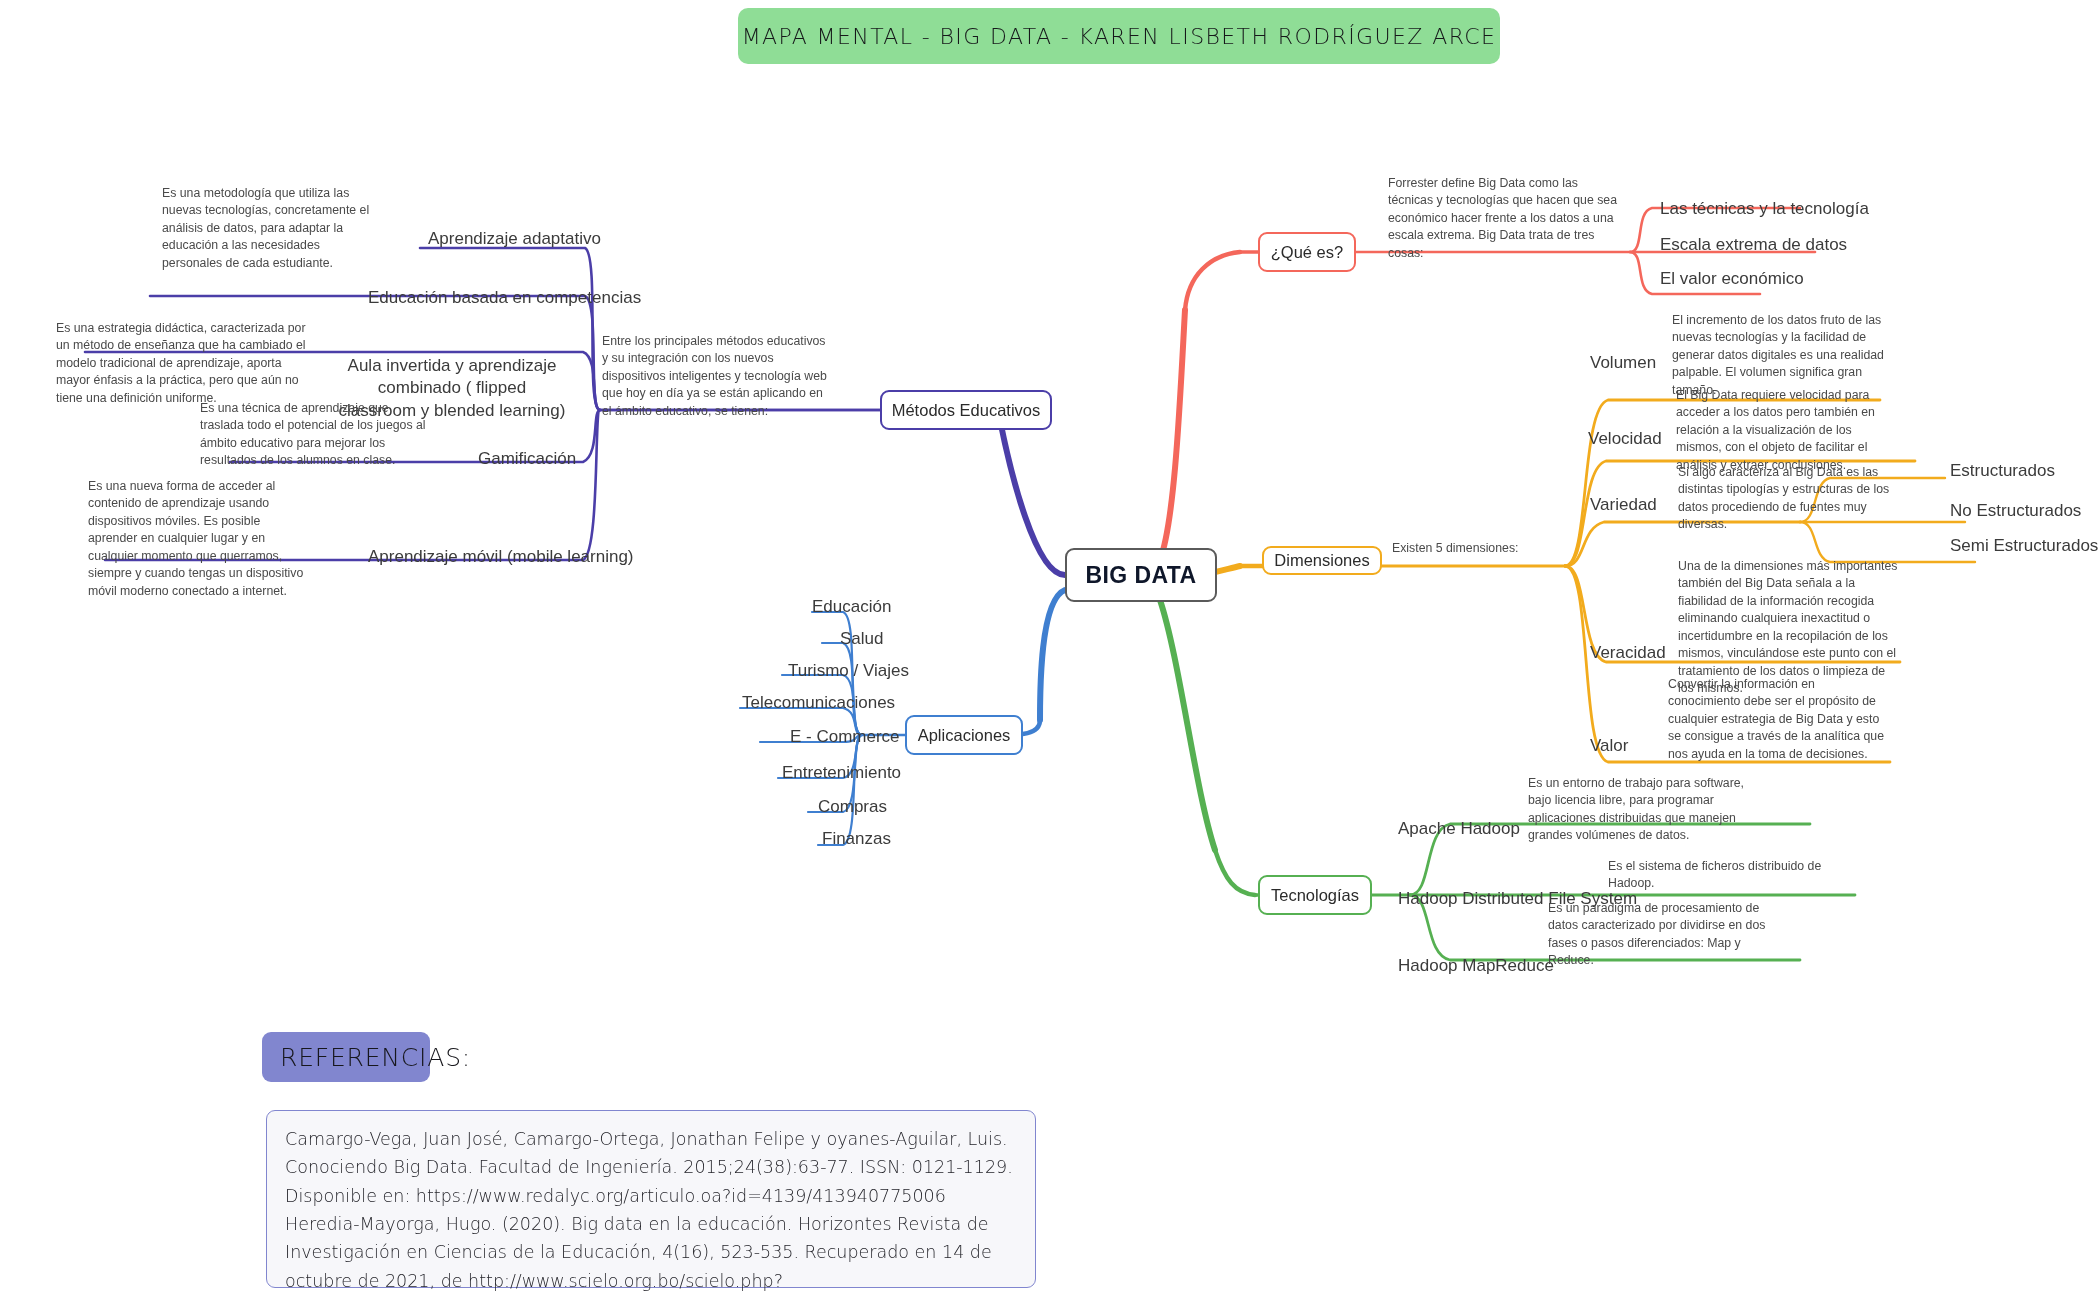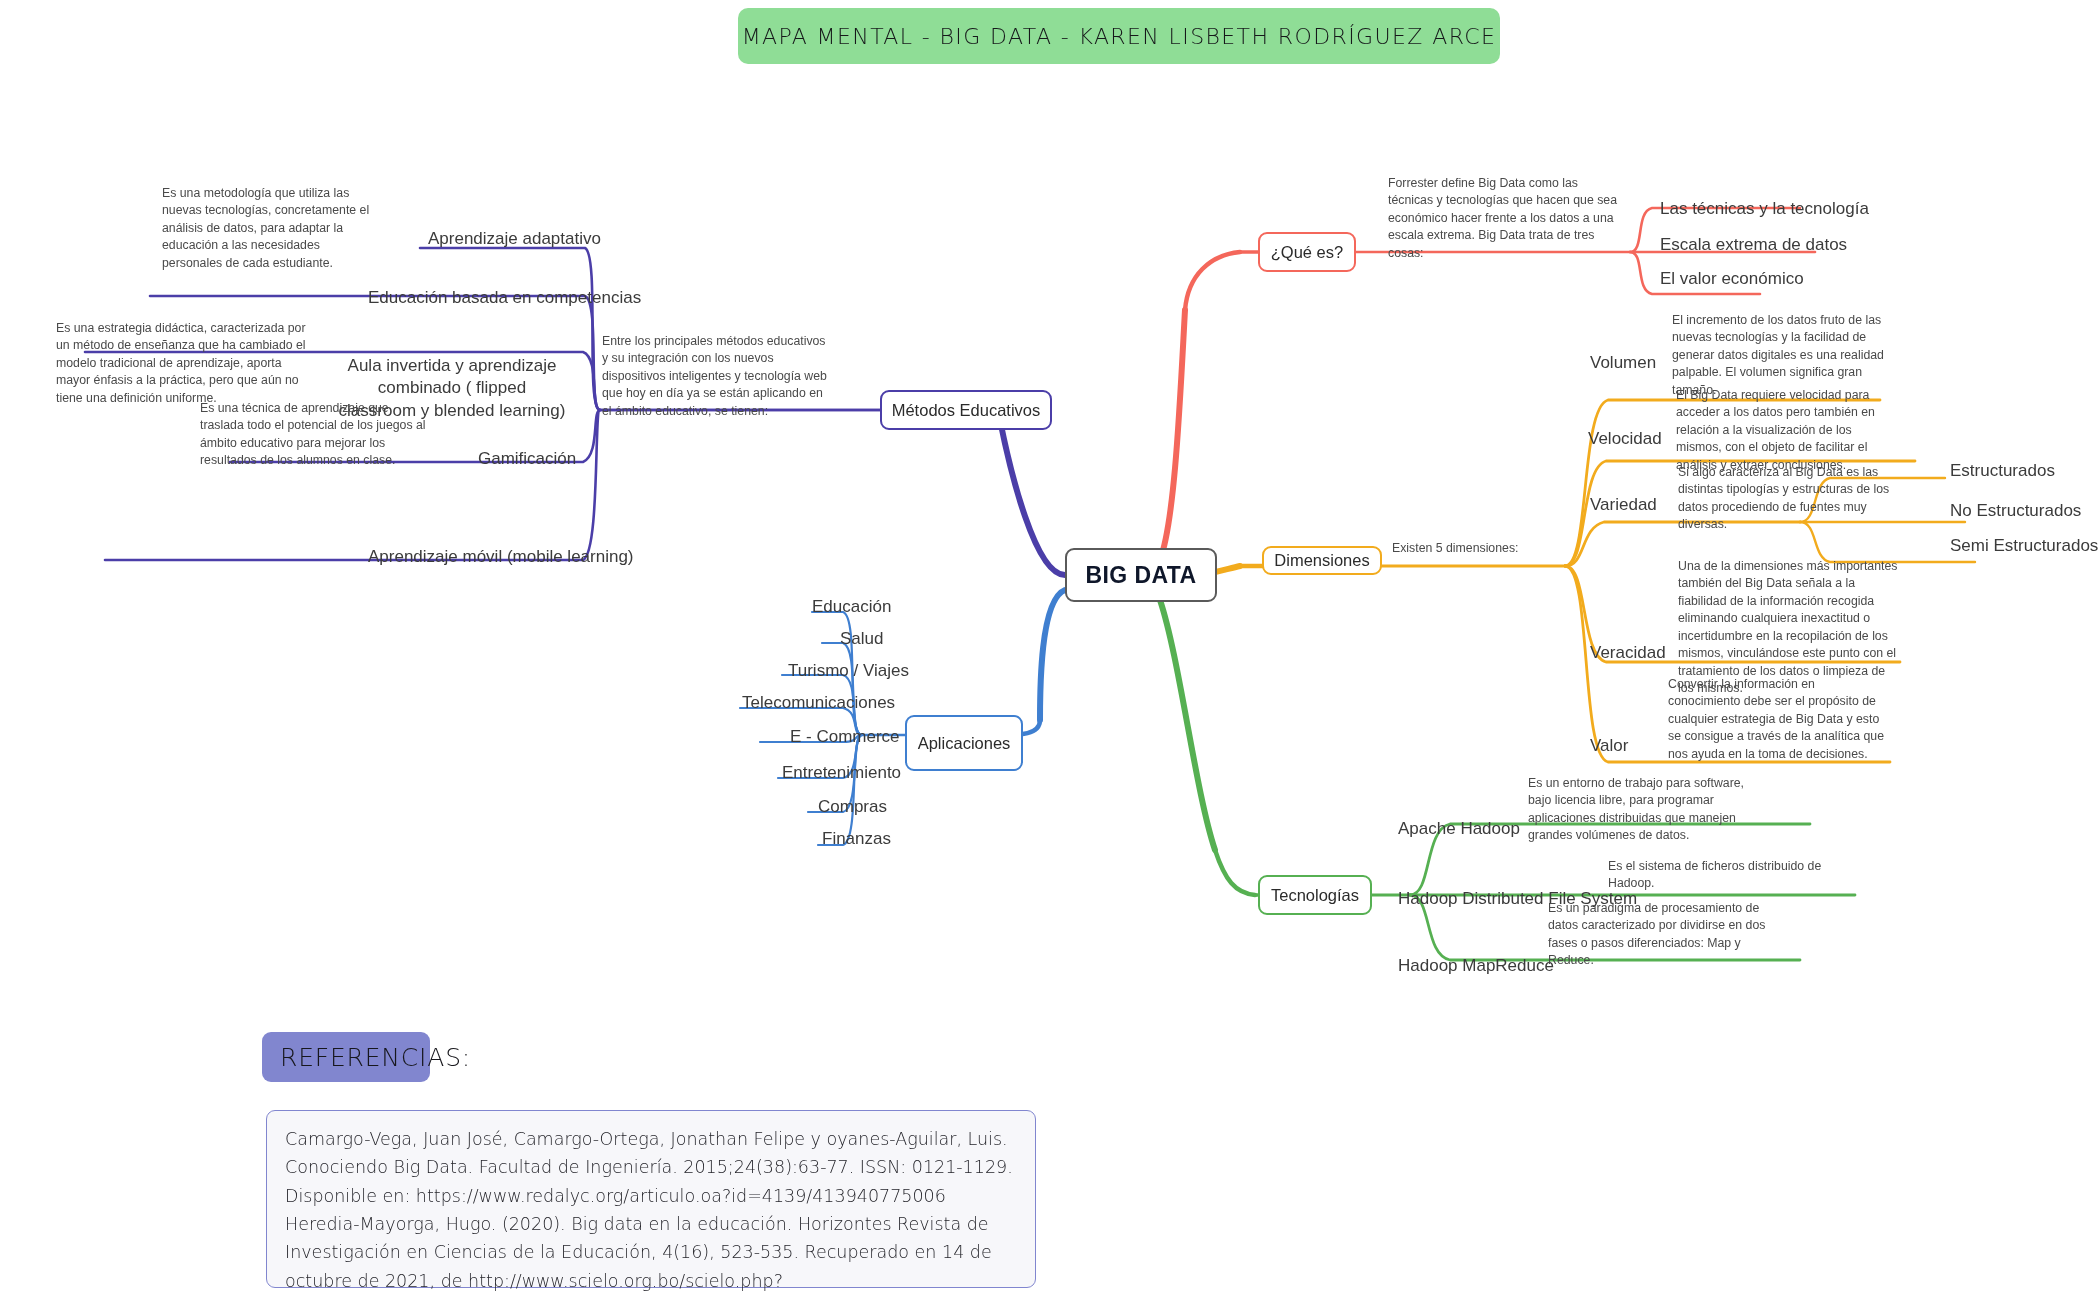--- a/index.html
+++ b/index.html
@@ -185,22 +185,23 @@
 
   <div class="leaf-label" style="left:368px; top:287px;">Educación basada en competencias</div>
 
   <div class="leaf-label wrap" style="left:338px; top:355px; width:228px; text-align:center;">Aula invertida y aprendizaje combinado ( flipped classroom y blended learning)</div>
   <div class="desc" style="left:56px; top:320px; width:250px;">Es una estrategia didáctica, caracterizada por un método de enseñanza que ha cambiado el modelo tradicional de aprendizaje, aporta mayor énfasis a la práctica, pero que aún no tiene una definición uniforme.</div>
 
   <div class="leaf-label" style="left:478px; top:448px;">Gamificación</div>
   <div class="desc" style="left:200px; top:400px; width:232px;">Es una técnica de aprendizaje que traslada todo el potencial de los juegos al ámbito educativo para mejorar los resultados de los alumnos en clase.</div>
 
   <div class="leaf-label" style="left:368px; top:546px;">Aprendizaje móvil (mobile learning)</div>
-
-  <div class="node node-branch" style="left:905px; top:715px; width:118px; height:56px; border-color:#3f7fd0;">Aplicaciones</div>
+  <div class="desc" style="left:88px; top:478px; width:222px;">Es una nueva forma de acceder al contenido de aprendizaje usando dispositivos móviles. Es posible aprender en cualquier lugar y en cualquier momento que querramos, siempre y cuando tengas un dispositivo móvil moderno conectado a internet.</div>
+
+  <div class="node node-branch" style="left:905px; top:715px; width:118px; height:40px; border-color:#3f7fd0;">Aplicaciones</div>
 
   <div class="leaf-label" style="left:812px; top:596px;">Educación</div>
   <div class="leaf-label" style="left:840px; top:628px;">Salud</div>
   <div class="leaf-label" style="left:788px; top:660px;">Turismo / Viajes</div>
   <div class="leaf-label" style="left:742px; top:692px;">Telecomunicaciones</div>
   <div class="leaf-label" style="left:790px; top:726px;">E - Commerce</div>
   <div class="leaf-label" style="left:782px; top:762px;">Entretenimiento</div>
   <div class="leaf-label" style="left:818px; top:796px;">Compras</div>
   <div class="leaf-label" style="left:822px; top:828px;">Finanzas</div>
 

